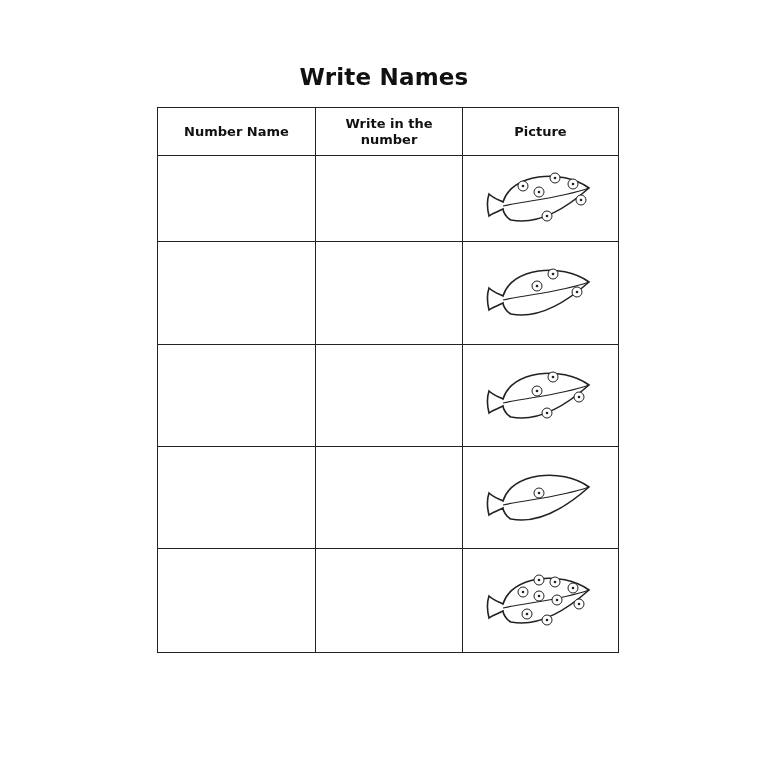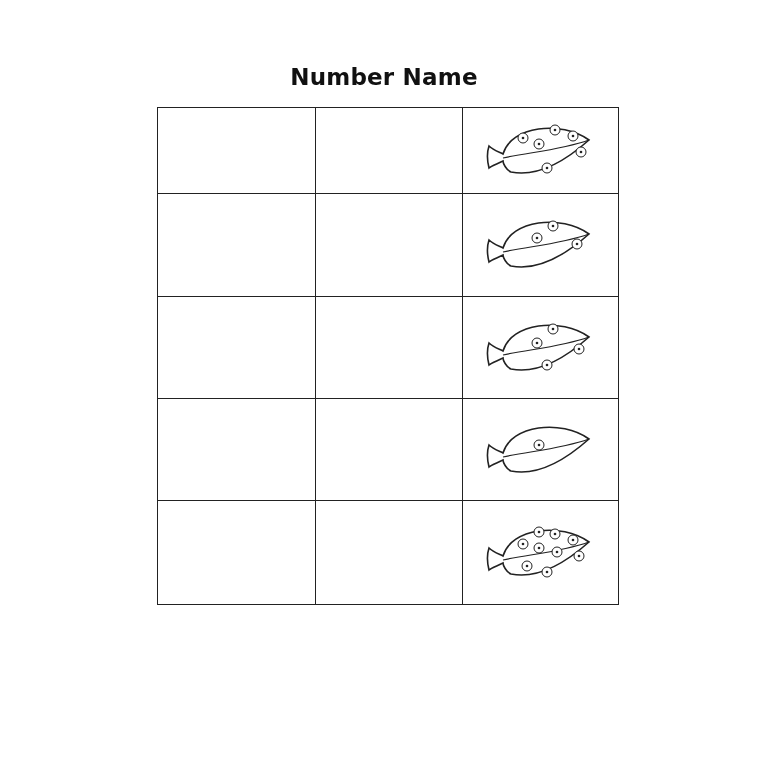--- a/index.html
+++ b/index.html
@@ -6,29 +6,37 @@
   body { width: 768px; height: 768px; position: relative; overflow: hidden; font-family: "DejaVu Sans", sans-serif; color: #111; }
   .title { position: absolute; left: 0; width: 768px; top: 64px; text-align: center; font-size: 23px; font-weight: bold; letter-spacing: 0.2px; color: #111; }
   table.ws { position: absolute; left: 157px; top: 107px; border-collapse: collapse; table-layout: fixed; }
   table.ws td, table.ws th { border: 1.5px solid #222; padding: 0; vertical-align: middle; text-align: center; }
   table.ws th { font-size: 13px; font-weight: bold; line-height: 16px; color: #111; }
   .fish { display: block; margin: 0 auto; }
 </style>
 </head>
 <body>
 
-<div class="title">Number Name</div>
+<div class="title">Write Names</div>
 
 <table class="ws">
   <colgroup>
     <col style="width:158px">
     <col style="width:147px">
     <col style="width:156px">
   </colgroup>
   <tbody>
+      <tr style="height:48px">
+    <th>Number Name</th>
+    <th>
+      <div>Write in the</div>
+      <div>number</div>
+    </th>
+    <th>Picture</th>
+  </tr>
   <tr style="height:86px">
     <td></td>
     <td></td>
     <td>
       <svg class="fish" width="120" height="70" viewBox="0 0 120 70">
         <path d="M22 38 C30 10 80 4 108 24 C90 40 60 62 30 56 C25 54 22 47 22 45 C16 48 10 50 8 52 C6 44 6 36 8 30 C12 34 18 36 22 38 Z" fill="none" stroke="#222" stroke-width="1.6"></path>
         <path d="M22 42 C50 36 80 34 108 24" fill="none" stroke="#222" stroke-width="1.2"></path>
         <g fill="#fff" stroke="#222" stroke-width="1">
           <circle cx="42" cy="22" r="5"></circle>
               <circle cx="58" cy="28" r="5"></circle>

